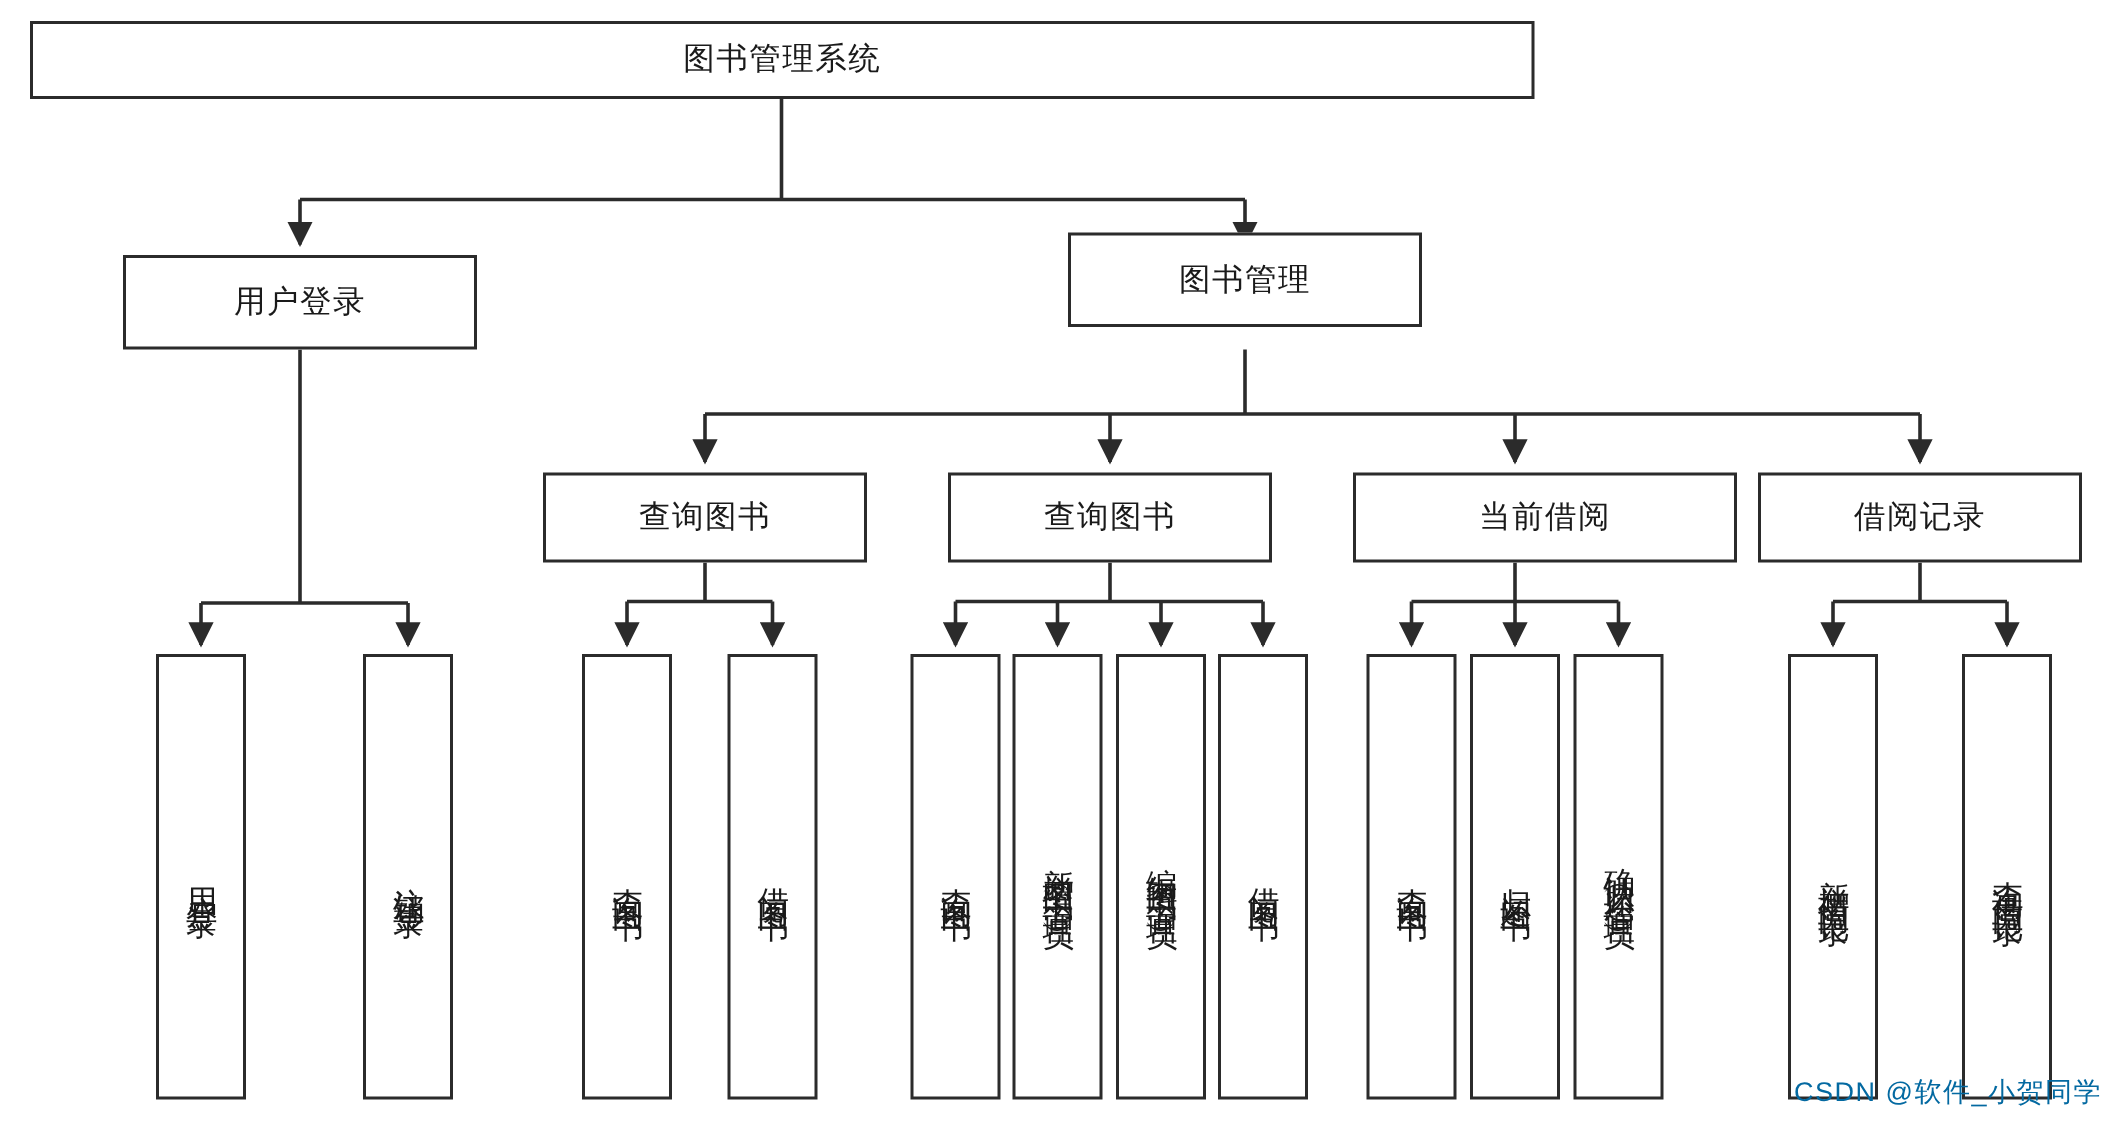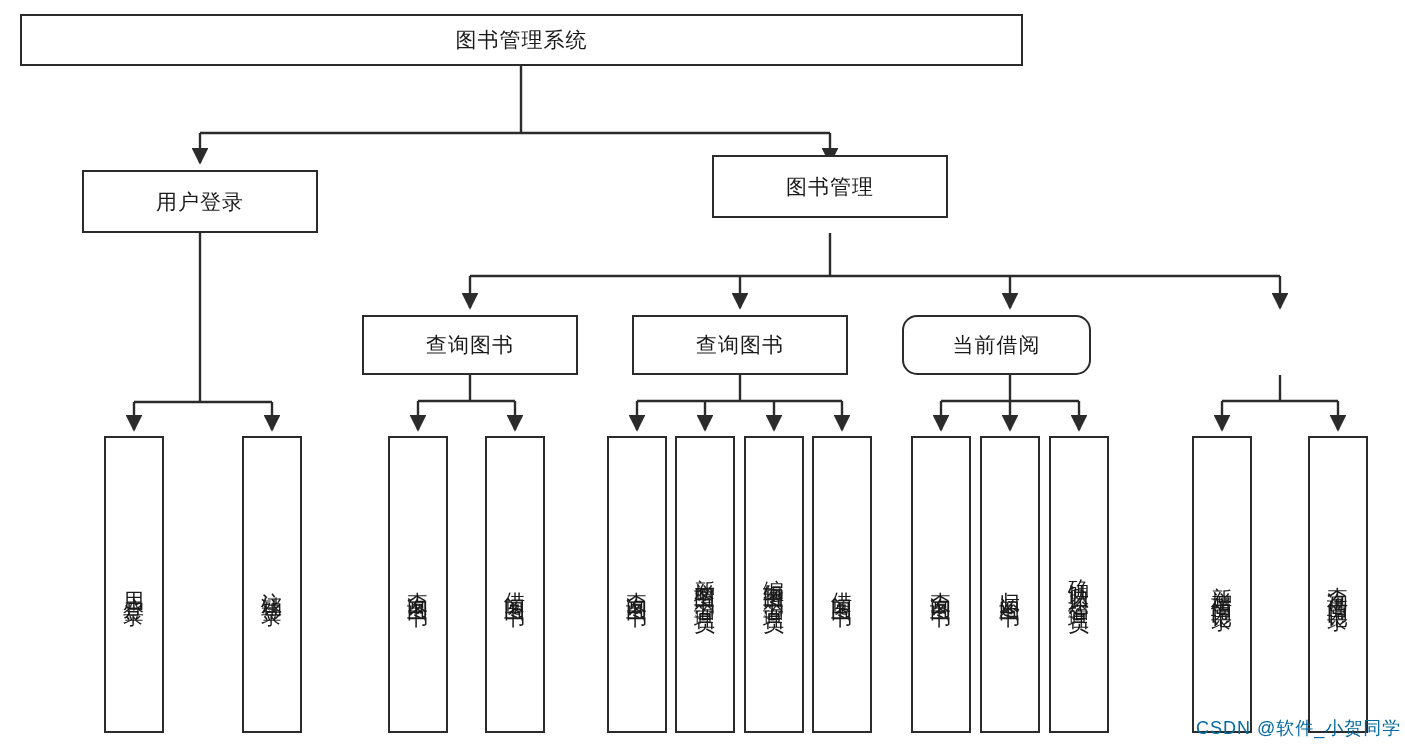--- a/index.html
+++ b/index.html
@@ -131,24 +131,27 @@
   </div>
 
   <div class="node h" style="left:362px; top:315px; width:216px; height:60px;">
     <span>查询图书</span>
   </div>
 
   <div class="node h" style="left:632px; top:315px; width:216px; height:60px;">
     <span>查询图书</span>
   </div>
 
-  <div class="node h" style="left:902px; top:315px; width:189px; height:60px;border-radius:15px;">
+  <div class="node h" style="left:902px; top:315px; width:256px; height:60px;">
     <span>当前借阅</span>
   </div>
 
+  <div class="node h" style="left:1172px; top:315px; width:216px; height:60px;">
+    <span>借阅记录</span>
+  </div>
 
   <div class="node v" style="left:104px; top:436px; width:60px; height:297px;">
     <span class="vtext">用户登录</span>
   </div>
 
   <div class="node v" style="left:242px; top:436px; width:60px; height:297px;">
     <span class="vtext">注销登录</span>
   </div>
 
   <div class="node v" style="left:388px; top:436px; width:60px; height:297px;">

